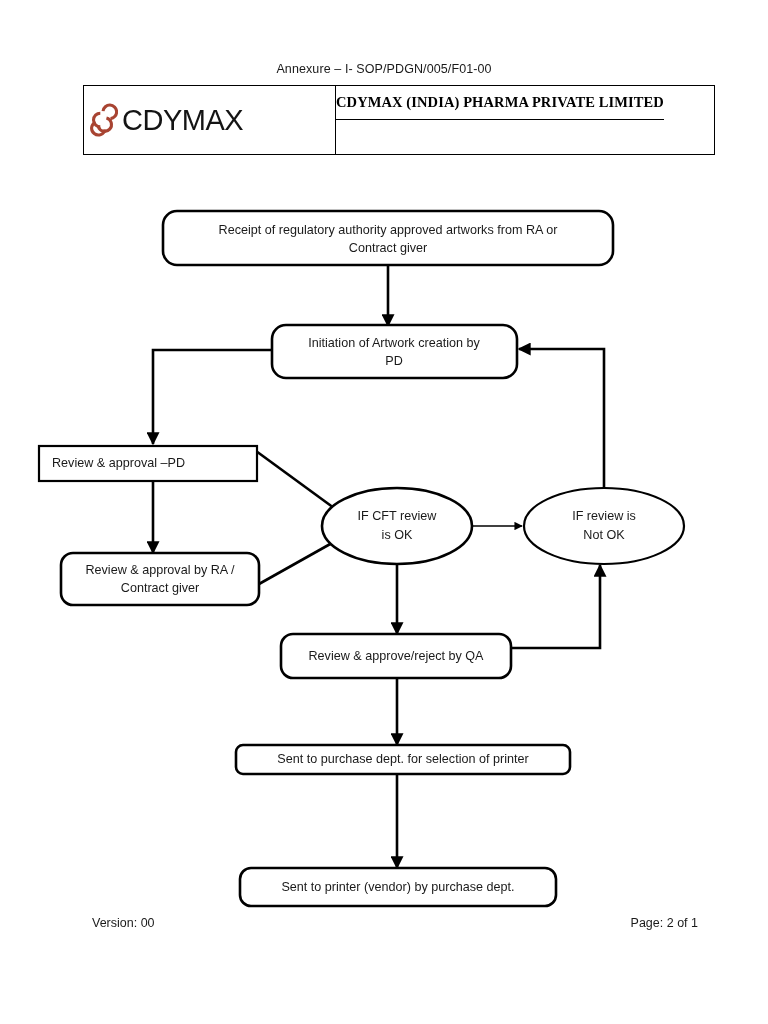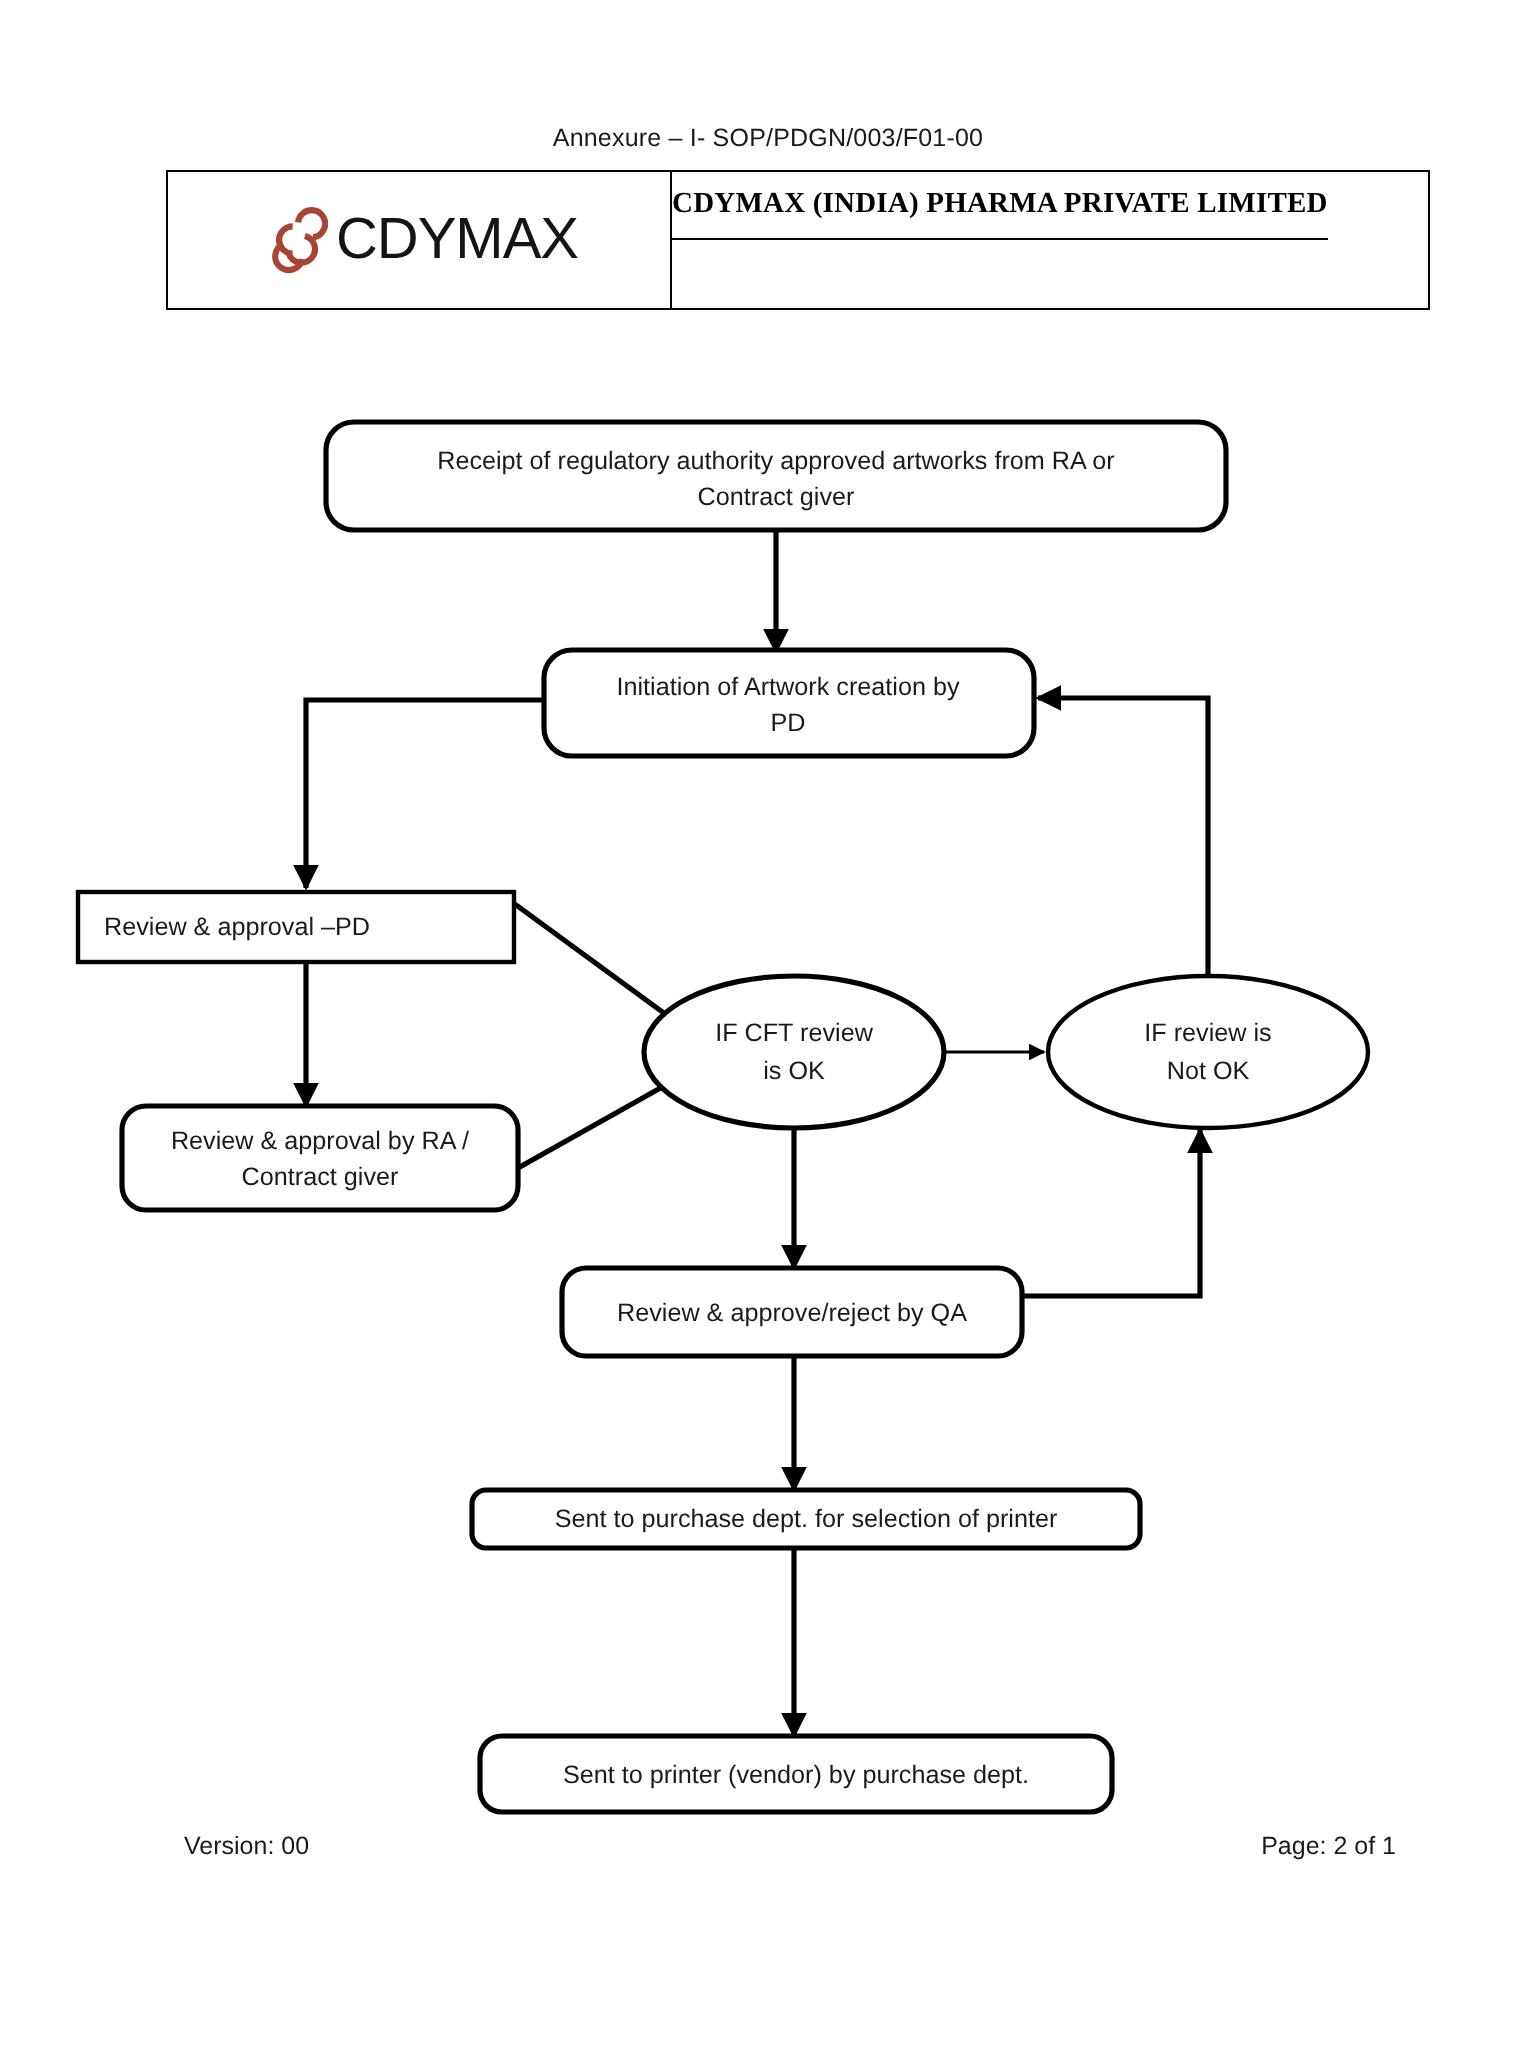--- a/index.html
+++ b/index.html
@@ -38,21 +38,21 @@
     border: 1px solid #000;
     box-sizing: border-box;
     display: flex;
   }
   .header-logo-cell {
     width: 252px;
     border-right: 1px solid #000;
     box-sizing: border-box;
     display: flex;
     align-items: center;
-    justify-content: center;
+    justify-content: flex-start;
   }
   .header-text-cell {
     flex: 1;
     display: flex;
     flex-direction: row;
     box-sizing: border-box;
   }
   .header-company {
     height: 34px;
     border-bottom: 1px solid #000;
@@ -137,21 +137,21 @@
     width: 606px;
     display: flex;
     justify-content: space-between;
     font-size: 12.5px;
     color: #1a1a1a;
   }
 </style>
 </head>
 <body>
 
-<div class="annexure">Annexure – I- SOP/PDGN/003/F01-00</div>
+<div class="annexure">Annexure – I- SOP/PDGN/005/F01-00</div>
 
 <div class="header-table">
 
   <div class="header-logo-cell">
     <div class="logo-wrap">
       <svg class="logo-mark" width="34" height="34" viewBox="0 0 100 100">
         <g fill="none" stroke="#a84432" stroke-width="9">
           <path d="M48 30 A20 20 0 1 0 48 70"></path>
           <path d="M56 24 A20 20 0 1 1 78 46"></path>
           <path d="M34 56 A20 20 0 1 0 62 78"></path>

